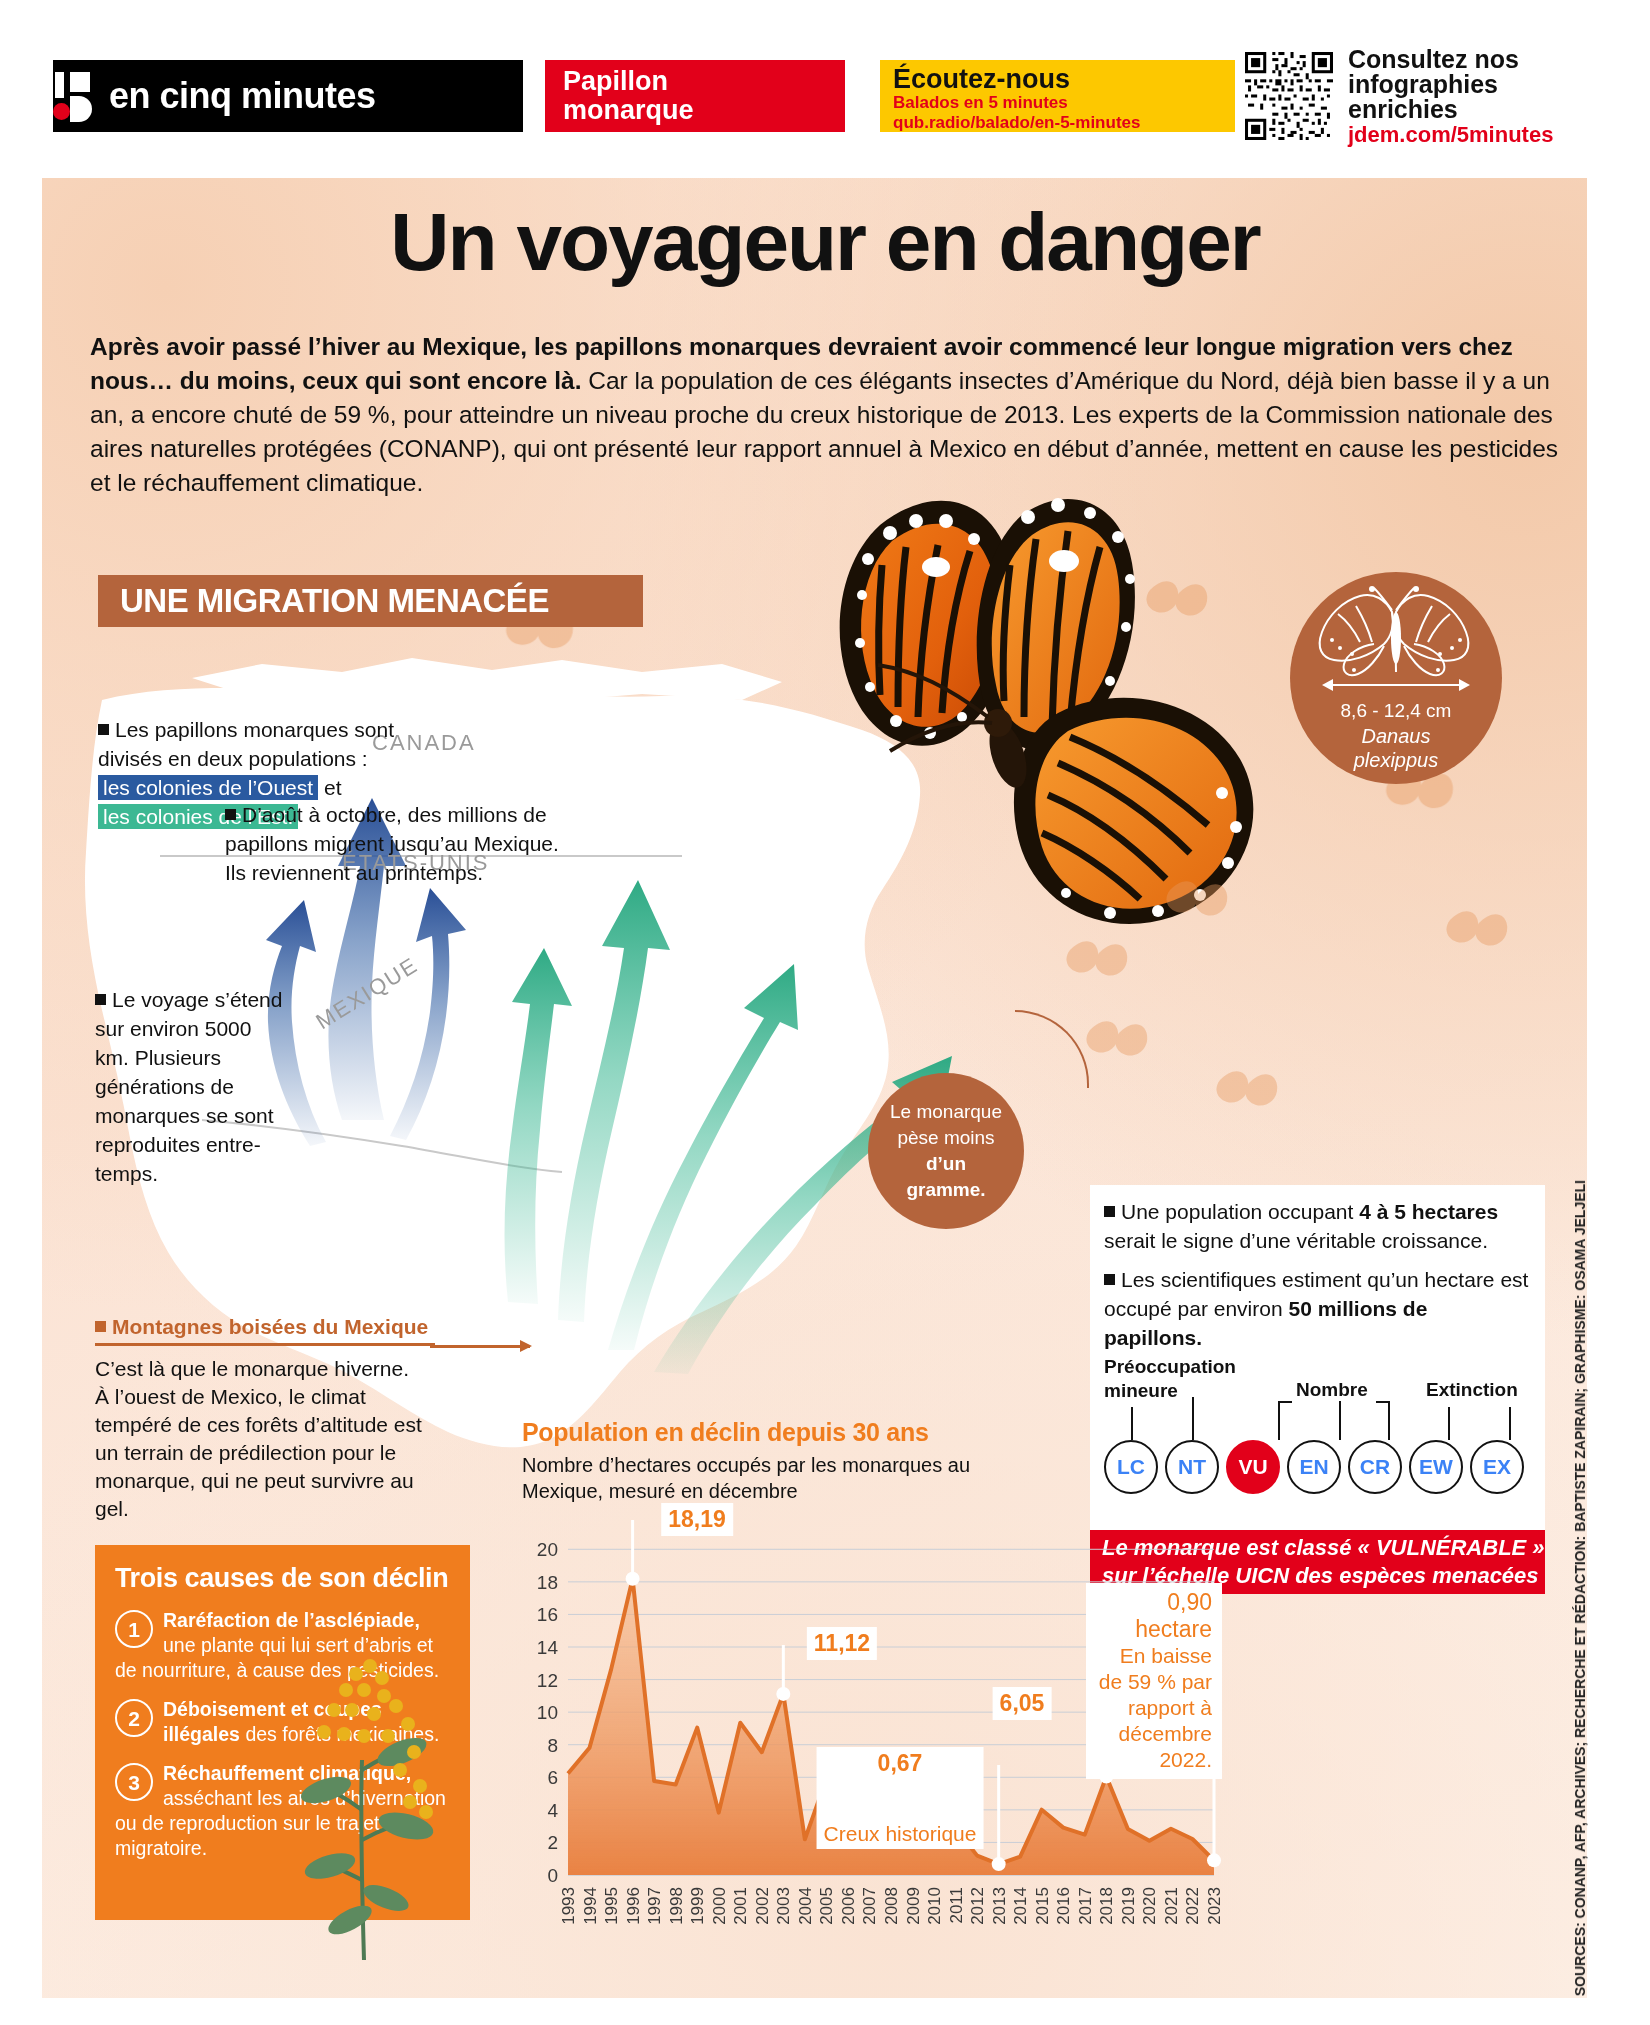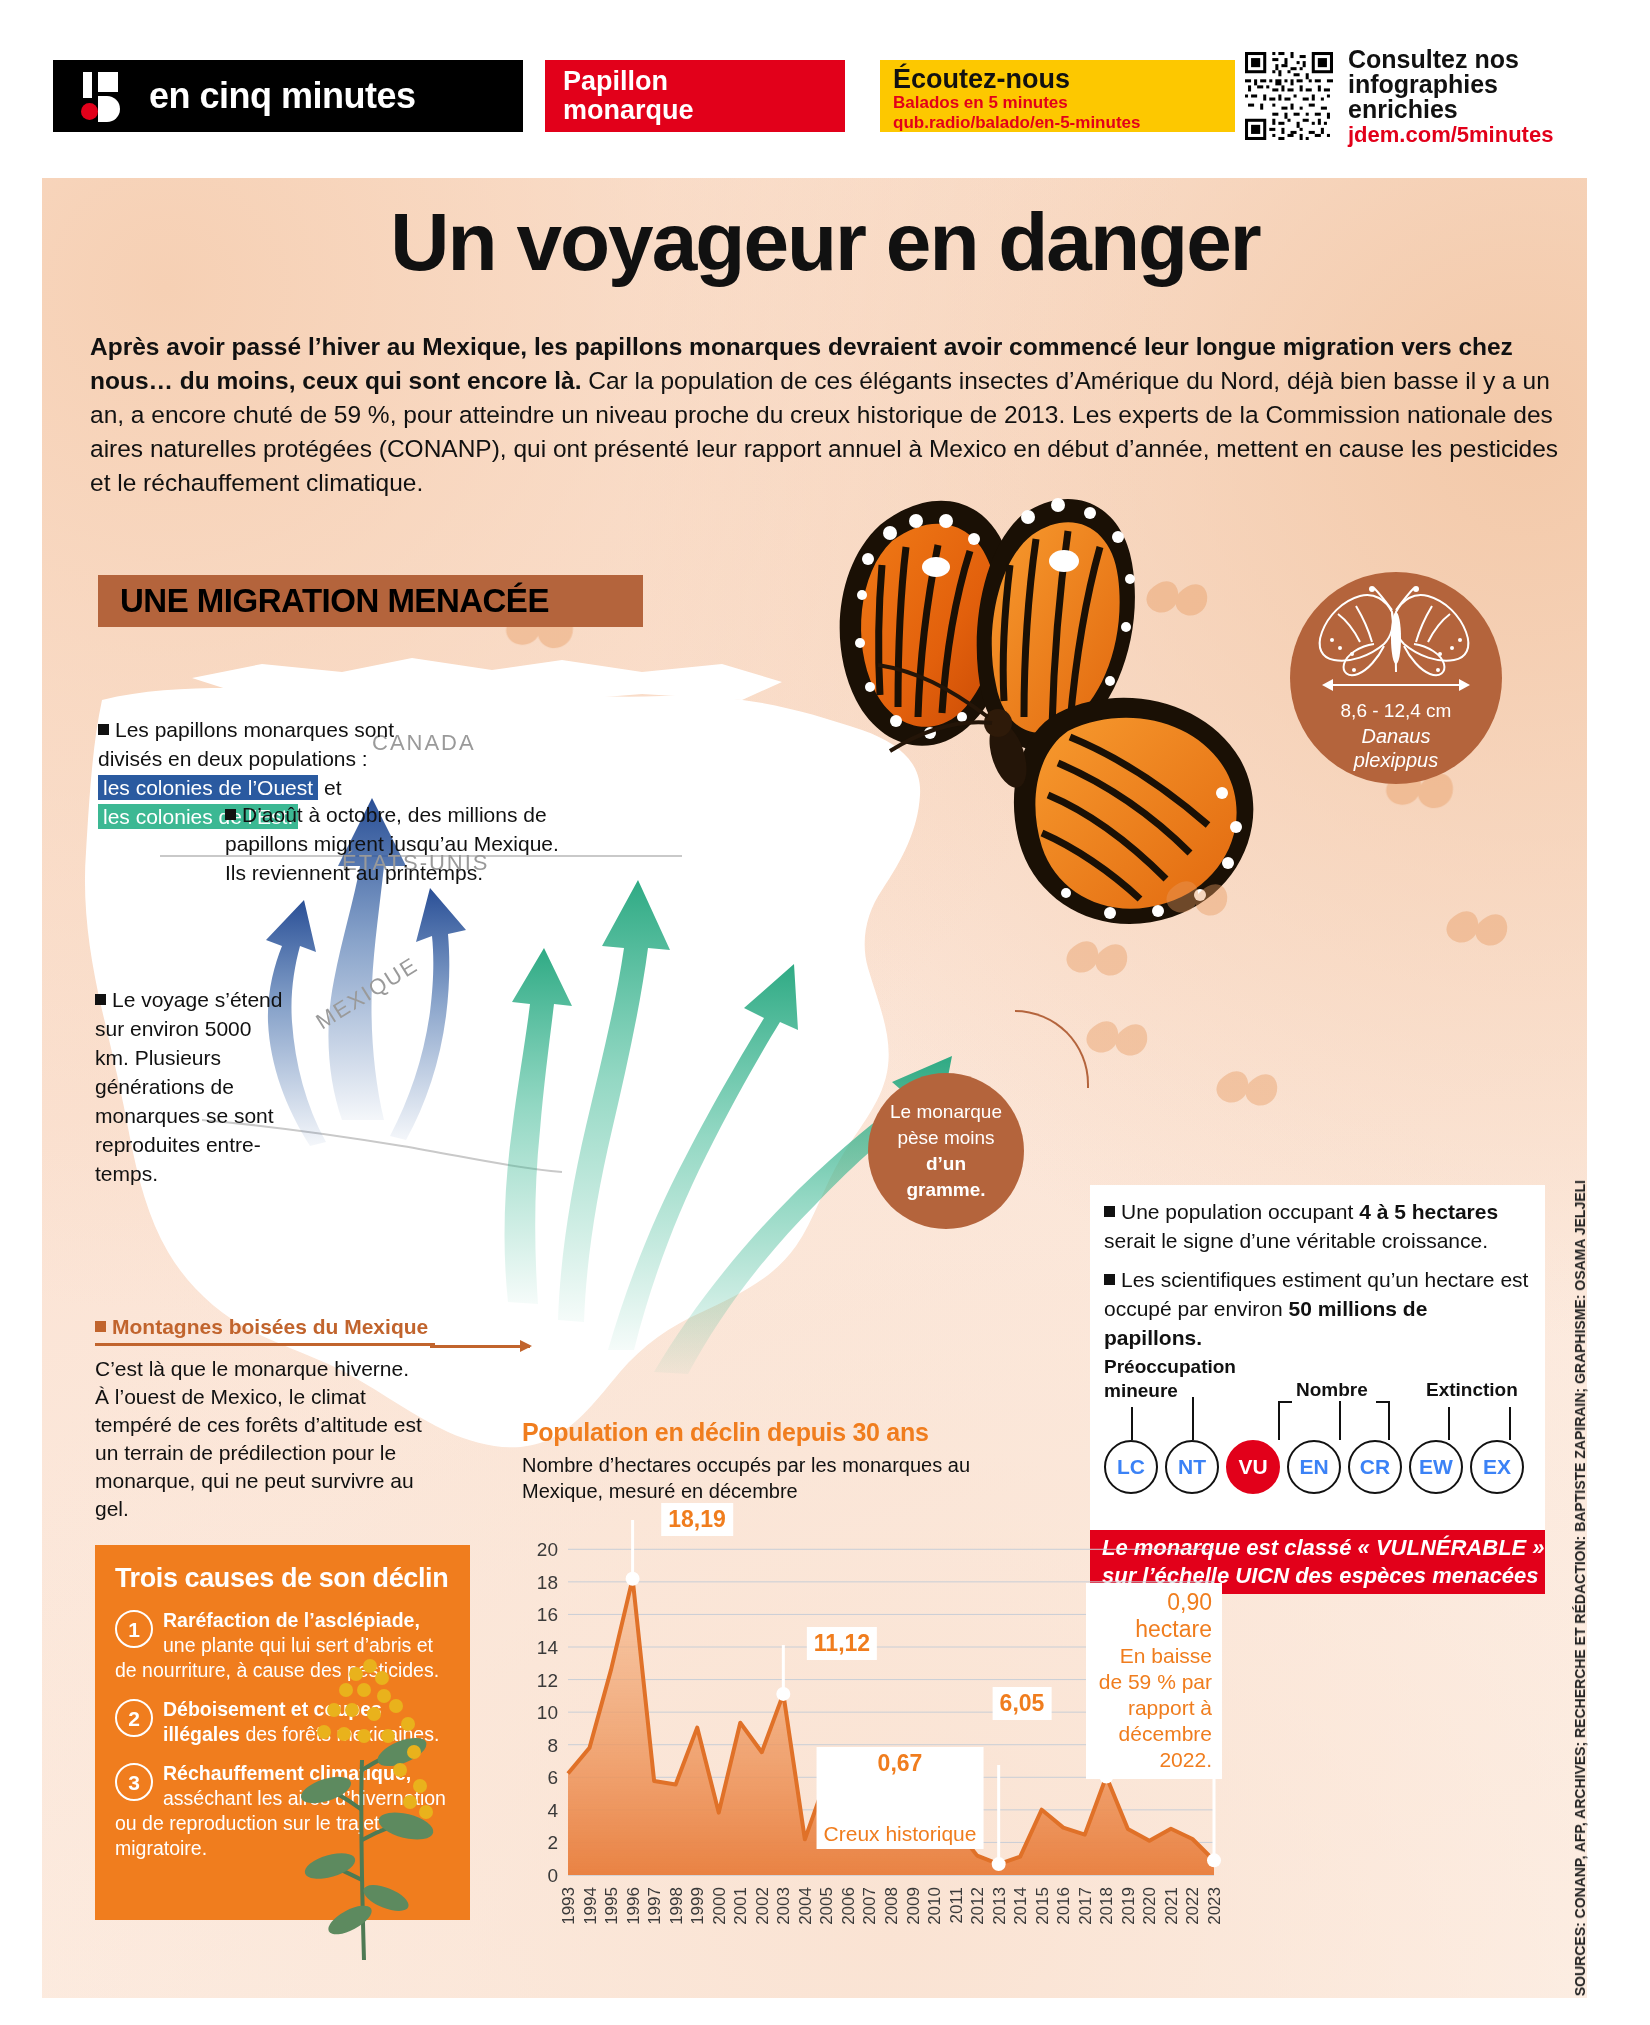--- a/index.html
+++ b/index.html
@@ -20,21 +20,21 @@
     background:
       radial-gradient(circle at 8% 6%, #f6d0b4 0%, rgba(246,208,180,0) 46%),
       radial-gradient(circle at 96% 14%, #f3c9a9 0%, rgba(243,201,169,0) 42%),
       radial-gradient(circle at 55% 96%, #fae3d3 0%, rgba(250,227,211,0) 50%),
       linear-gradient(160deg,#fdeade 0%, #fbe3d4 40%, #fdf1e8 100%);
   }
   
   .header { position:absolute; left:0; top:0; width:1650px; height:178px; background:#ffffff; }
   .logo-box {
     position:absolute; left:53px; top:60px; width:470px; height:72px;
-    background:#000; display:flex; align-items:center; padding-left:28px;gap:12px;
+    background:#000; display:flex; align-items:center; padding-left:0;
   }
   .logo-mark { position:relative; width:46px; height:52px; margin-right:10px; }
   .logo-mark .bar { position:absolute; left:2px; top:2px; width:9px; height:26px; background:#fff; }
   .logo-mark .sq  { position:absolute; left:17px; top:2px; width:20px; height:20px; background:#fff; }
   .logo-mark .dot { position:absolute; left:0px; top:33px; width:17px; height:17px; border-radius:50%; background:#e2001a; }
   .logo-mark .half{ position:absolute; left:17px; top:26px; width:22px; height:26px; background:#fff;
                     border-radius:0 26px 26px 0; }
   .logo-text { color:#fff; font-size:36px; font-weight:bold; letter-spacing:-0.5px; }
   .redbox {
     position:absolute; left:545px; top:60px; width:300px; height:72px; background:#e2001a;
@@ -61,21 +61,21 @@
   }
   
   .intro {
     position:absolute; left:90px; top:330px; width:1480px;
     font-size:24.5px; line-height:34px; color:#111;
   }
   .intro b { font-weight:bold; }
   
   .sect-bar {
     position:absolute; left:98px; top:575px; width:545px; height:52px;
-    background:#b4643c; color:#000000; font-size:33px; font-weight:bold;
+    background:#b4643c; color:#ffffff; font-size:33px; font-weight:bold;
     letter-spacing:-0.5px; display:flex; align-items:center; padding-left:22px;
   }
   
   .map-wrap { position:absolute; left:42px; top:560px; width:1100px; height:940px; }
   
   .note { position:absolute; font-size:21px; line-height:29px; color:#111; }
   .note .sq { display:inline-block; width:11px; height:11px; background:#111; margin-right:6px;
               vertical-align:2px;}
   .hl-blue { background:#2a5aa0; color:#fff; padding:1px 5px; }
   .hl-green{ background:#3cb893; color:#fff; padding:1px 5px; }

